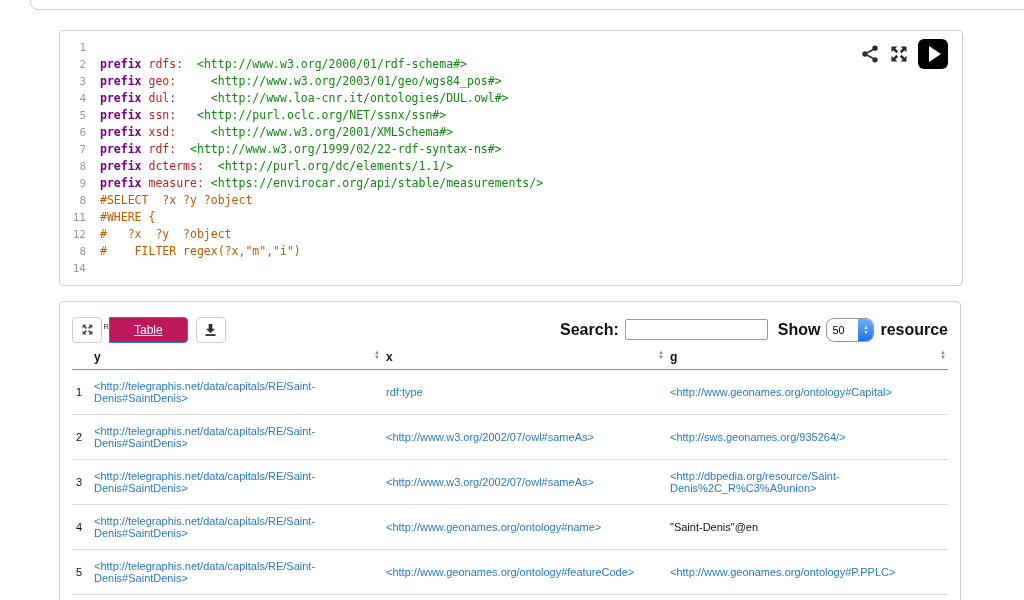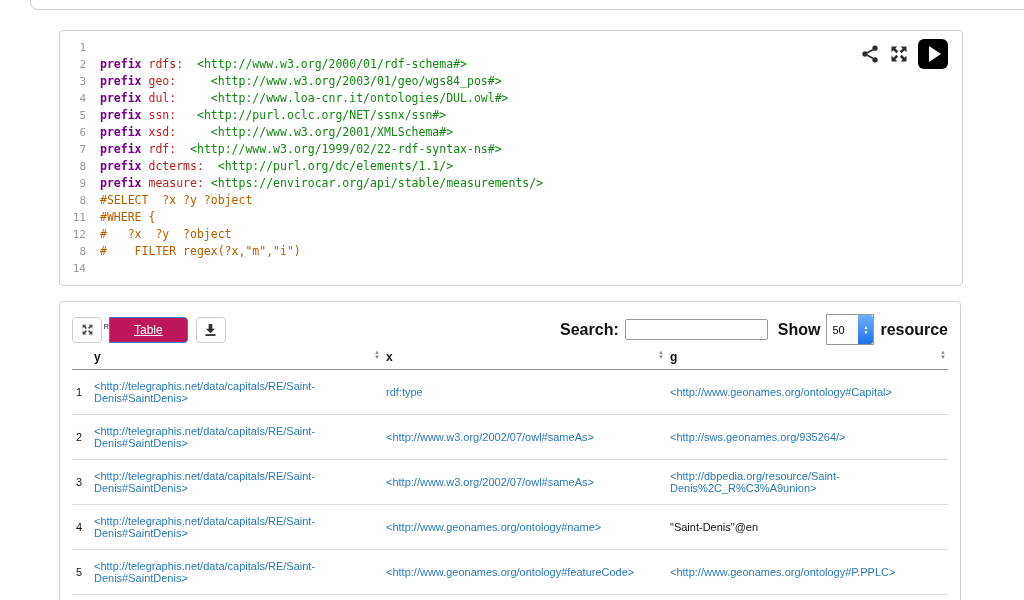--- a/index.html
+++ b/index.html
@@ -69,21 +69,21 @@
     padding:0 24px;border-radius:0 4px 4px 0;background:#be185d;border-color:#2288c9;color:#fff;text-decoration:underline;
   }
   .btn-dl{width:30px;margin-left:8px;}
   .toolbar-right{margin-left:auto;display:flex;align-items:center;gap:6px;}
   .lbl-bold{font-size:16px;font-weight:bold;color:#111;}
   .search-input{
     width:133px;height:19px;border:1px solid #999;border-radius:2px;
     font-size:11px;padding:0 4px;box-sizing:content-box;outline:none;
   }
   .page-size{
-    width:48px;height:31px;border:1px solid #979797;border-radius:0;background:#fff;
+    width:48px;height:24px;border:1px solid #979797;border-radius:8px;background:#fff;
     display:flex;align-items:center;cursor:pointer;overflow:hidden;box-sizing:border-box;
   }
   .page-size .val{flex:1;font-size:11px;padding-left:5px;color:#000;}
   .page-size .stepper{
     width:15px;height:100%;background:linear-gradient(#6fb0fb,#2173e8);
     display:flex;flex-direction:column;align-items:center;justify-content:center;color:#fff;
     font-size:5px;line-height:5px;border-radius:0 3px 3px 0;
   }
   
   .results-table-wrap{position:absolute;top:45px;left:12px;right:12px;}

